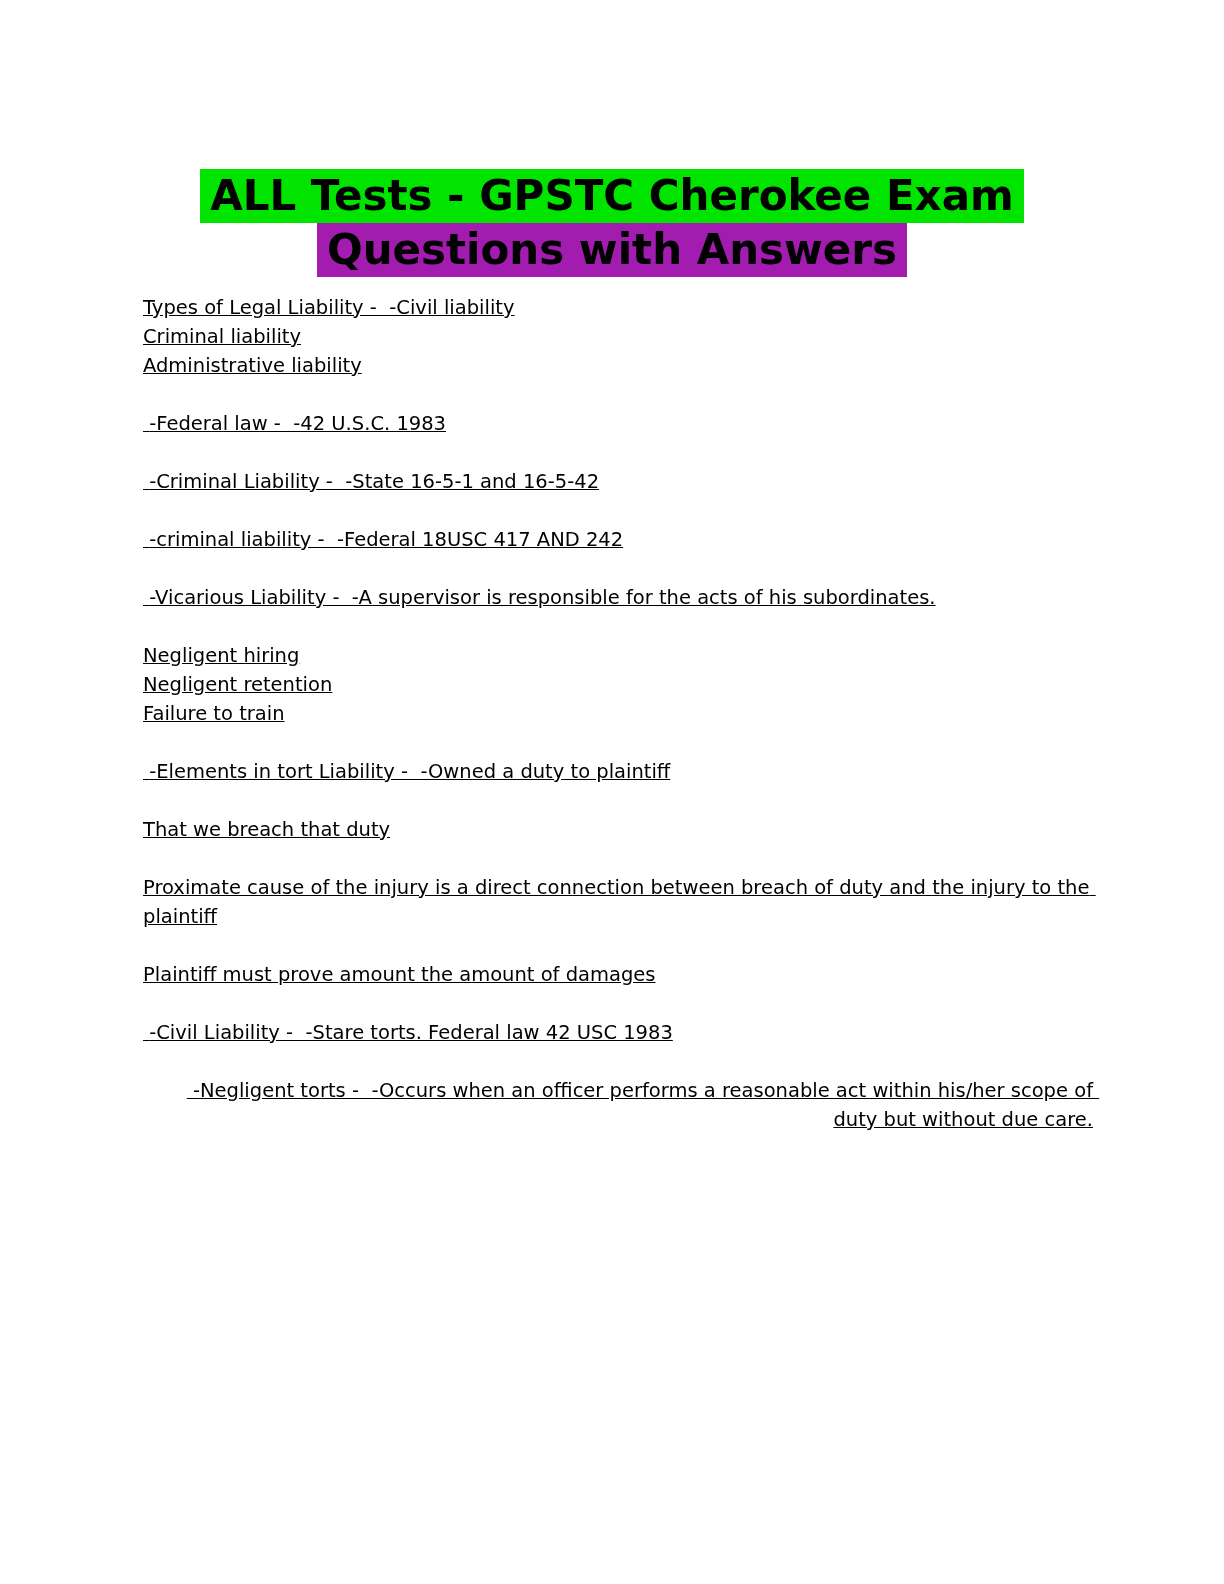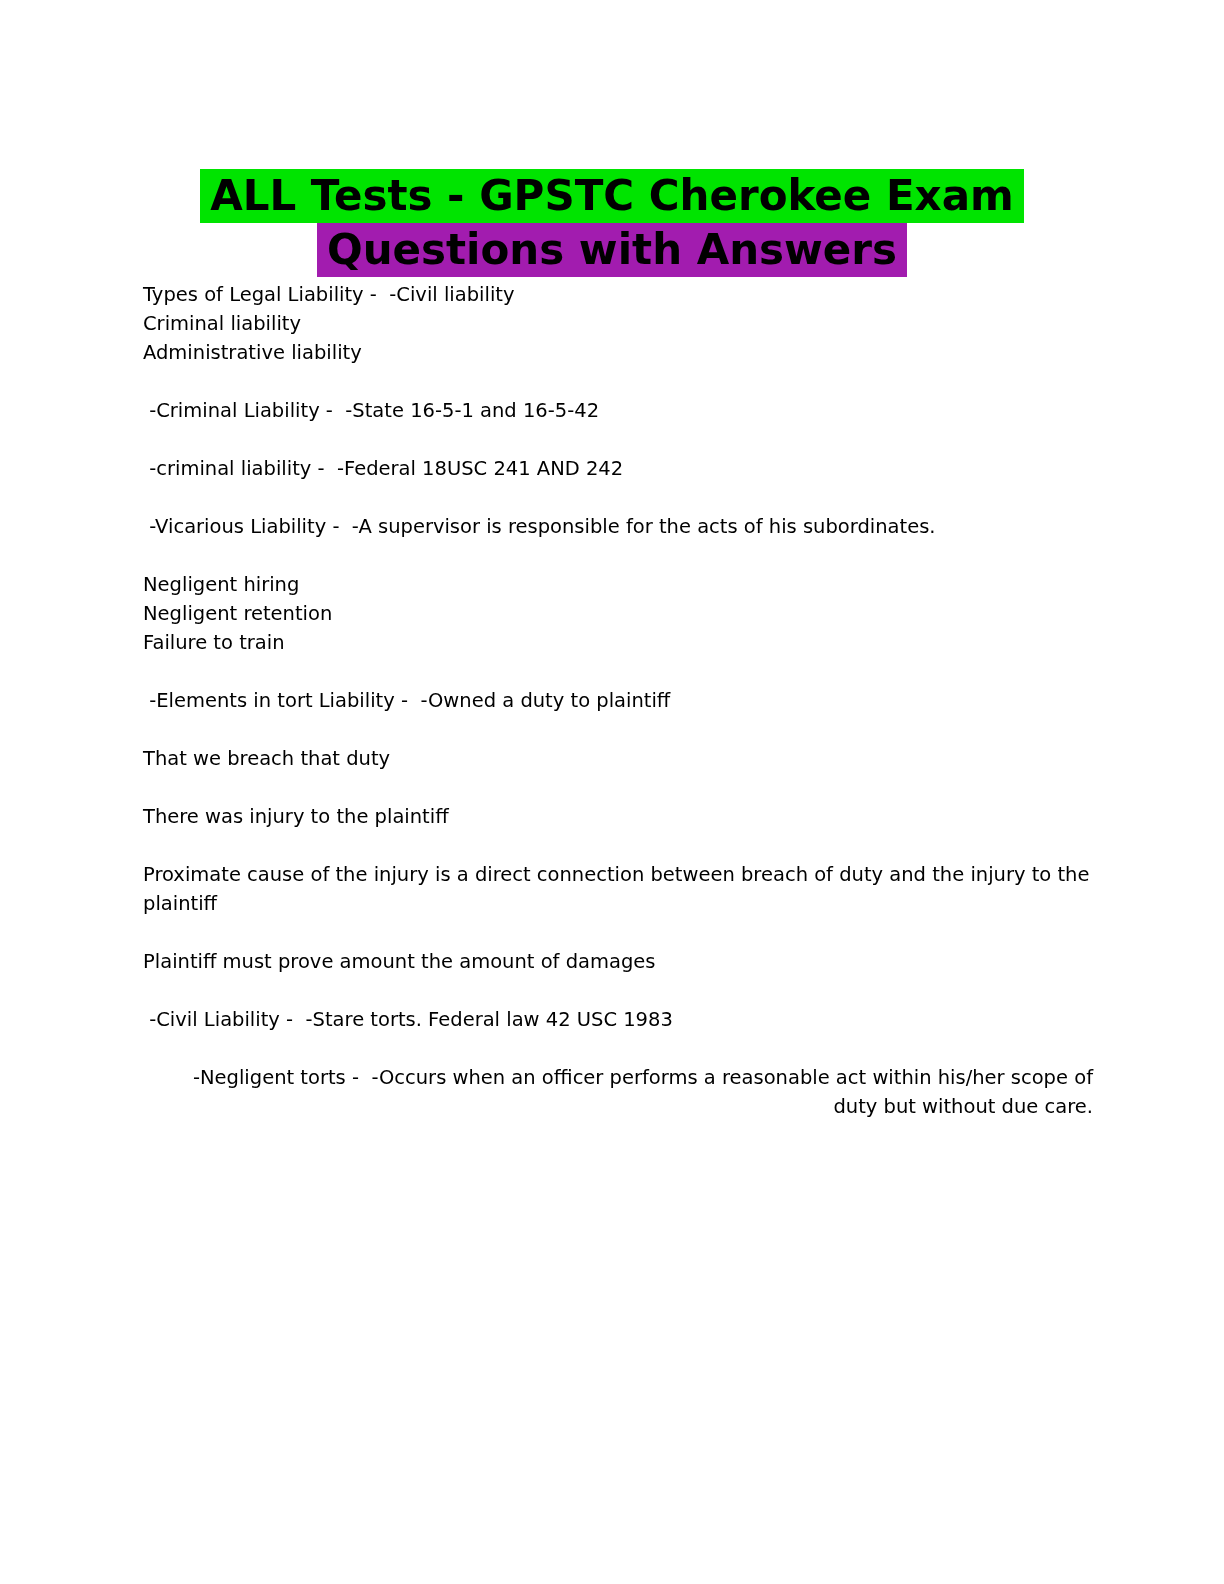--- a/index.html
+++ b/index.html
@@ -38,22 +38,23 @@
   .doc-body {
     position: absolute;
     top: 280px;
     left: 143px;
     width: 950px;
     font-size: 19.5px;
     line-height: 29px;
     font-family: "DejaVu Sans", sans-serif;
   }
   .para {
-    margin: 0 0 29px 0;
+    margin: 13px 0 29px 0;
     white-space: pre-wrap;
+    text-decoration: underline;
   }
   .para:last-child {
     margin-bottom: 0;
     text-align: right;
   }
 </style>
 </head>
 <body>
 
 <div class="page">
@@ -61,28 +62,28 @@
   <h1 class="title-block">
     <span class="title-line"><span class="hl" style="background-color: rgb(0, 228, 0); text-align: center;">ALL Tests - GPSTC Cherokee Exam</span></span>
     <span class="title-line"><span class="hl" style="background-color: #a21caf;">Questions with Answers</span></span>
   </h1>
 
   <div class="doc-body" id="doc-body">
 
   <p class="para">Types of Legal Liability -  -Civil liability
 Criminal liability
 Administrative liability</p>
+      <p class="para"> -Federal law -  -42 U.S.C. 1983</p>
       <p class="para"> -Criminal Liability -  -State 16-5-1 and 16-5-42</p>
-      <p class="para"> -criminal liability -  -Federal 18USC 241 AND 242</p>
+      <p class="para"> -criminal liability -  -Federal 18USC 417 AND 242</p>
       <p class="para"> -Vicarious Liability -  -A supervisor is responsible for the acts of his subordinates.</p>
       <p class="para">Negligent hiring
 Negligent retention
 Failure to train</p>
       <p class="para"> -Elements in tort Liability -  -Owned a duty to plaintiff</p>
       <p class="para">That we breach that duty</p>
-      <p class="para">There was injury to the plaintiff</p>
       <p class="para">Proximate cause of the injury is a direct connection between breach of duty and the injury to the plaintiff</p>
       <p class="para">Plaintiff must prove amount the amount of damages</p>
       <p class="para"> -Civil Liability -  -Stare torts. Federal law 42 USC 1983</p>
       <p class="para"> -Negligent torts -  -Occurs when an officer performs a reasonable act within his/her scope of duty but without due care.</p>
     </div>
 
 </div>
 
 </body></html>

